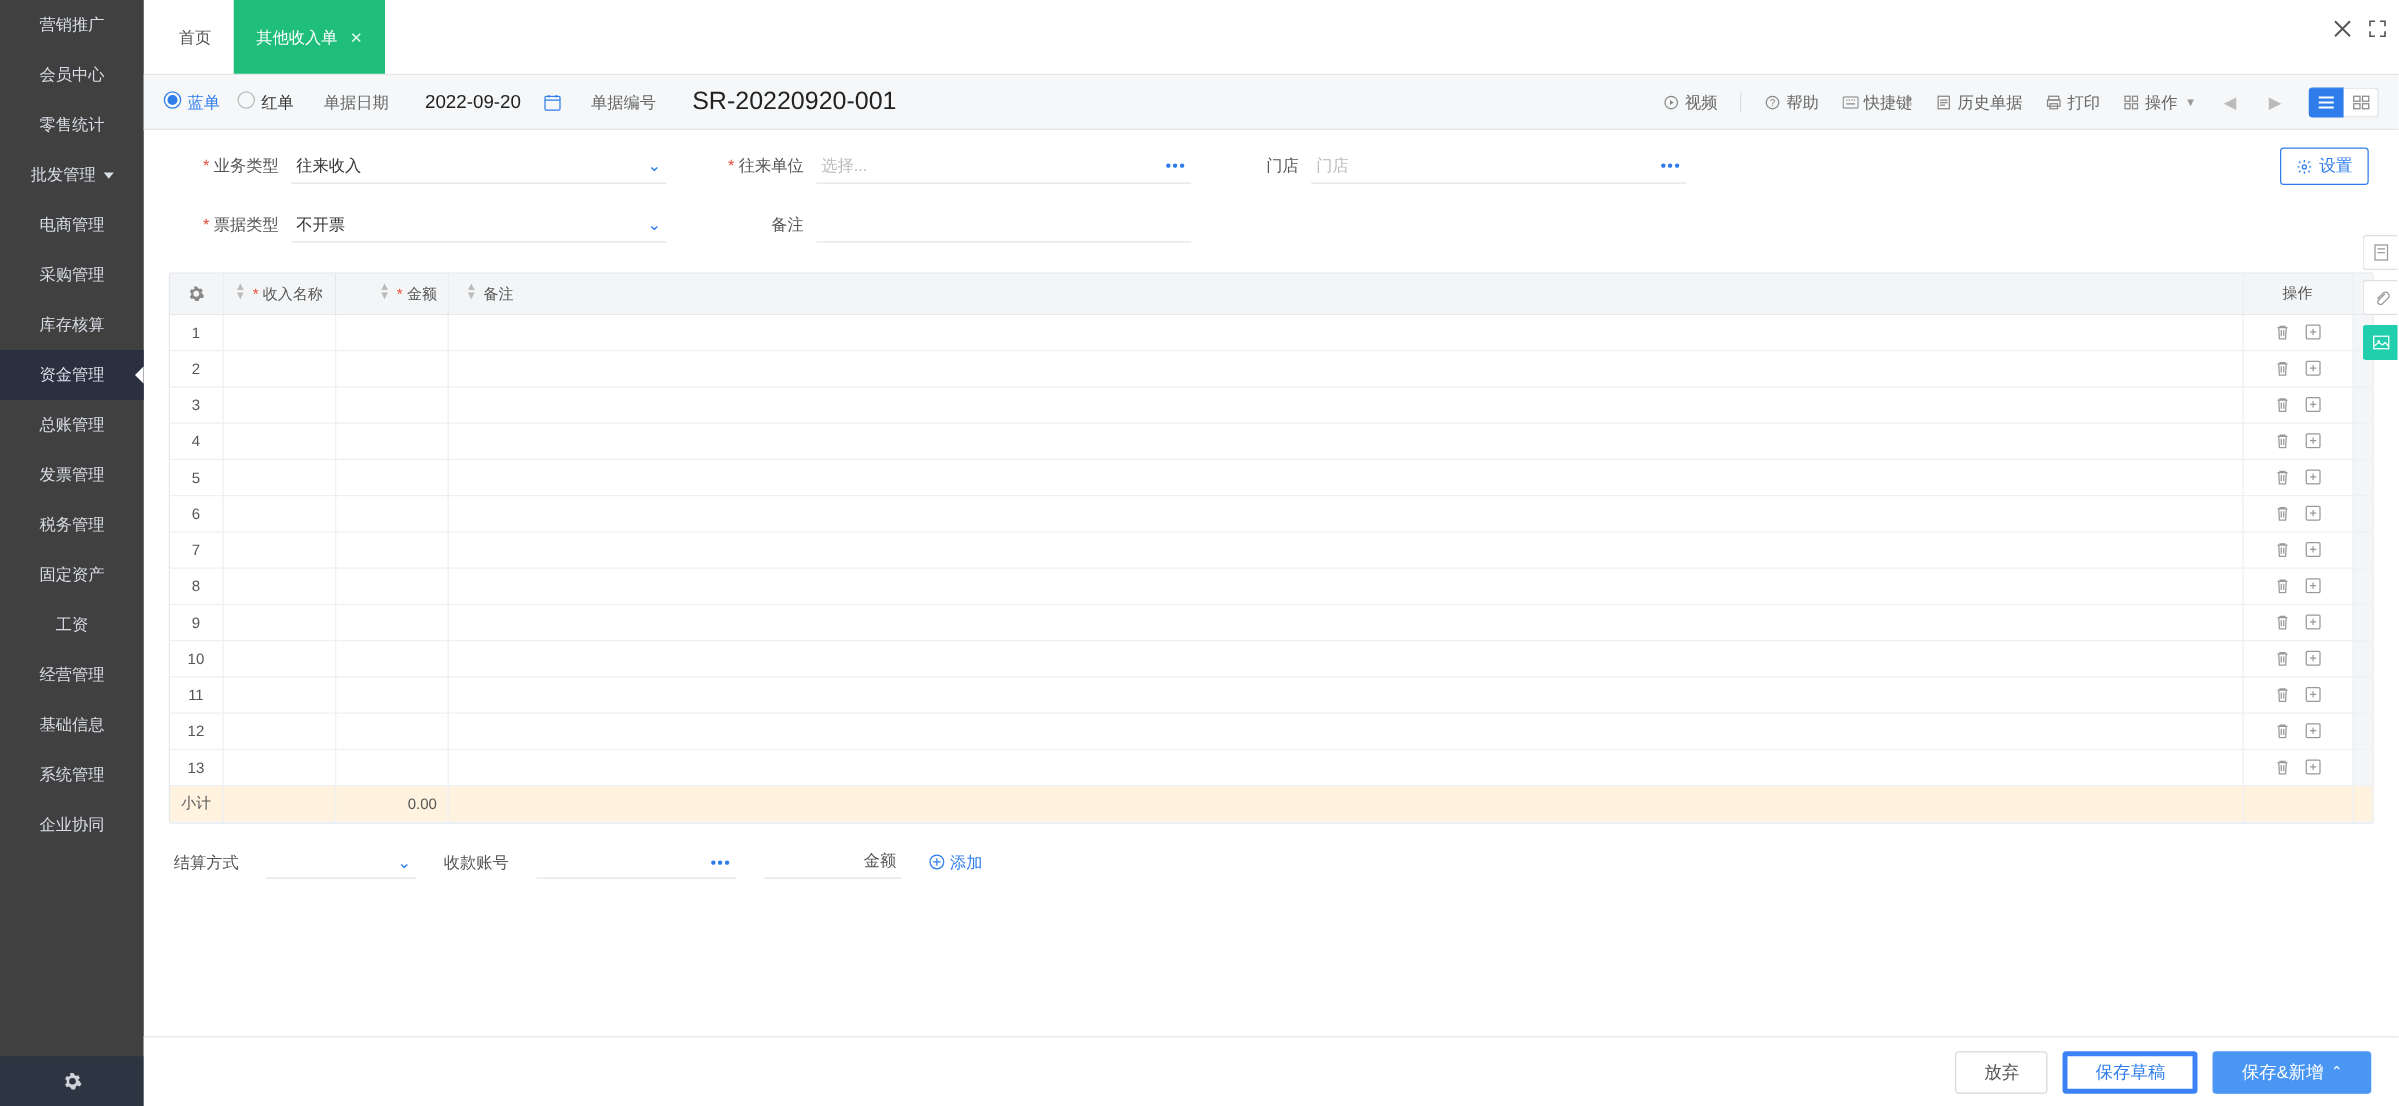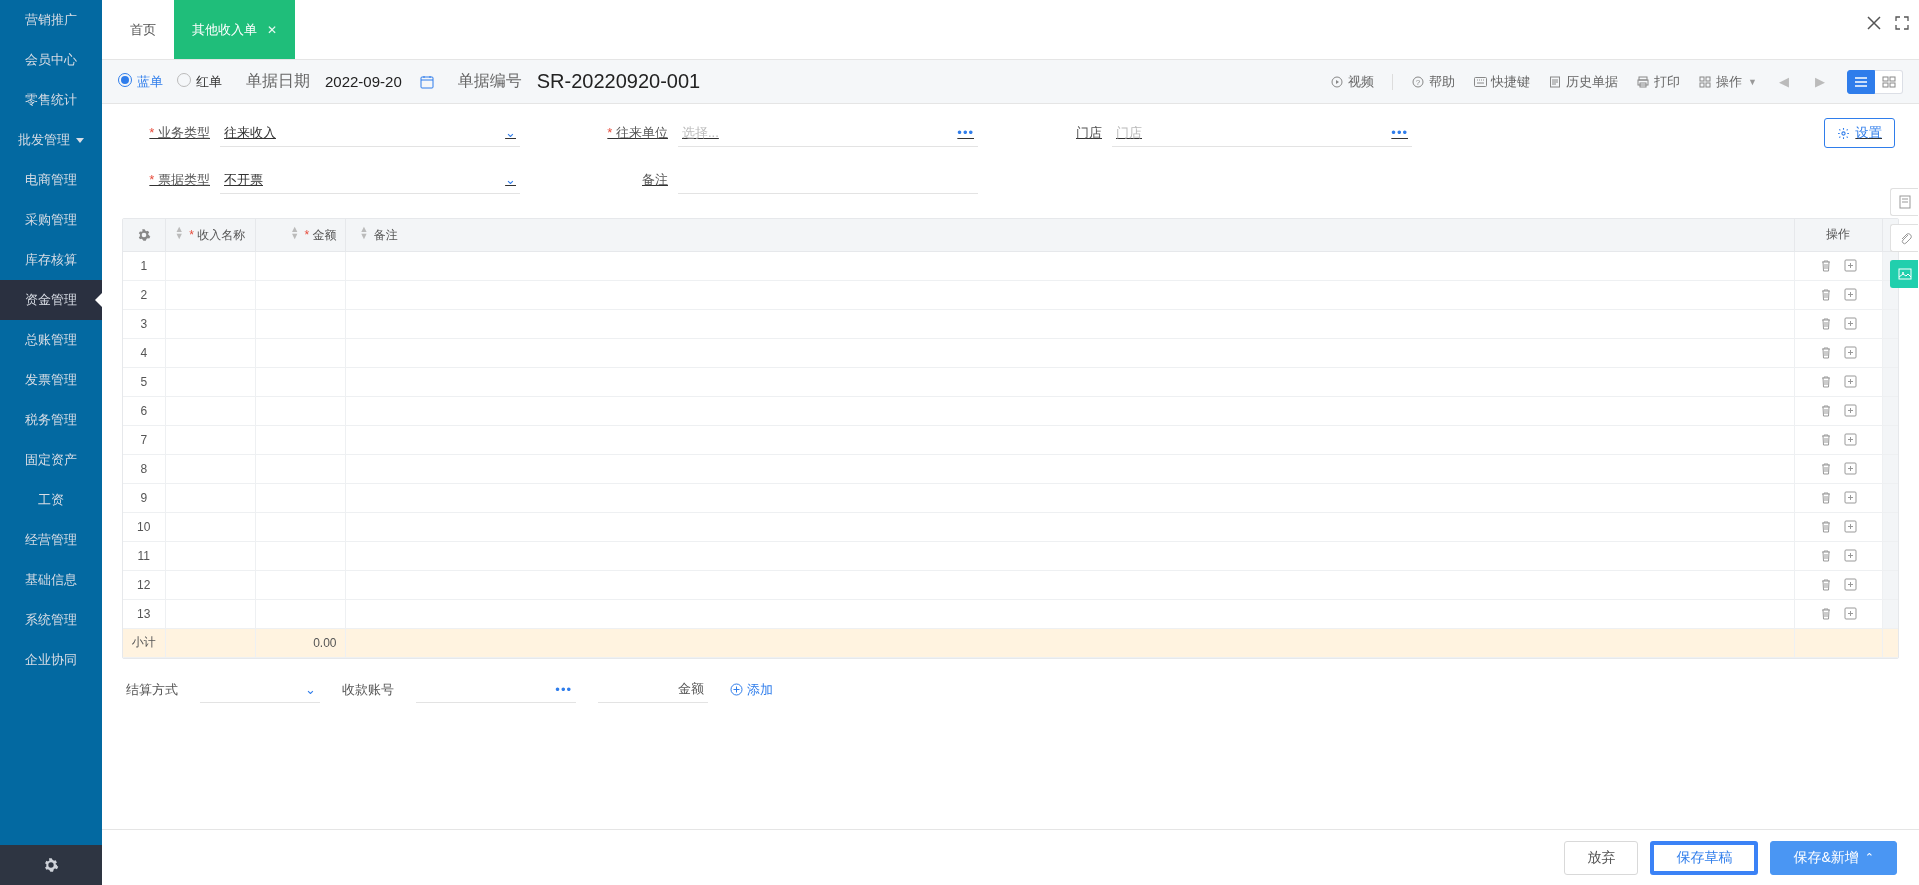--- a/index.html
+++ b/index.html
@@ -7,22 +7,22 @@
     font-family: "Microsoft YaHei", Arial, sans-serif;
     font-size: 13px;
     color: #333;
     background: #fff;
     overflow: hidden;
   }
   .app { display: flex; height: 885px; width: 1919px; }
 
   
   .sidebar {
-    width: 102px;
-    background: #0369a1;
+    width: 115px;
+    background: #404040;
     color: #d9dde5;
     flex-shrink: 0;
     display: flex;
     flex-direction: column;
     text-align: right;
   }
   .sidebar-items { flex: 1; overflow: hidden; }
   .sidebar-item {
     height: 40px;
     display: flex;
@@ -130,22 +130,22 @@
     justify-content: center;
   }
   .radio.checked .dot { border-color: #2f7deb; }
   .radio.checked .dot::after {
     content: "";
     width: 8px; height: 8px;
     border-radius: 50%;
     background: #2f7deb;
   }
   .radio.checked { color: #2f7deb; }
-  .tlabel { color: #666; font-size: 16px; margin-left: 10px; }
-  .tvalue { font-size: 15px; color: #222; margin-left: 1px; }
+  .tlabel { color: #666; font-size: 13px; margin-left: 10px; }
+  .tvalue { font-size: 15px; color: #222; margin-left: 15px; }
   .calendar-ic { color: #2f7deb; margin-left:4px; }
 
   .toolbar-right {
     margin-left: auto;
     display: flex;
     align-items: center;
     gap: 18px;
     color: #666;
     font-size: 13px;
   }
@@ -163,23 +163,22 @@
   }
   .view-btn.active { background:#2f7deb; border-color:#2f7deb; color:#fff; }
   .view-btn:first-child { border-radius: 3px 0 0 3px; }
   .view-btn:last-child { border-radius: 0 3px 3px 0; border-left:none; }
 
   
   .form-area { padding: 14px 24px 6px 24px; }
   .form-row {
     display: flex;
     align-items: center;
-    gap: 64px;
+    gap: 26px;
     margin-bottom: 18px;
-    text-decoration: underline;
   }
   .field {
     display: flex;
     align-items: center;
   }
   .fl-label {
     width: 84px;
     text-align: right;
     font-size: 13px;
     color: #555;

